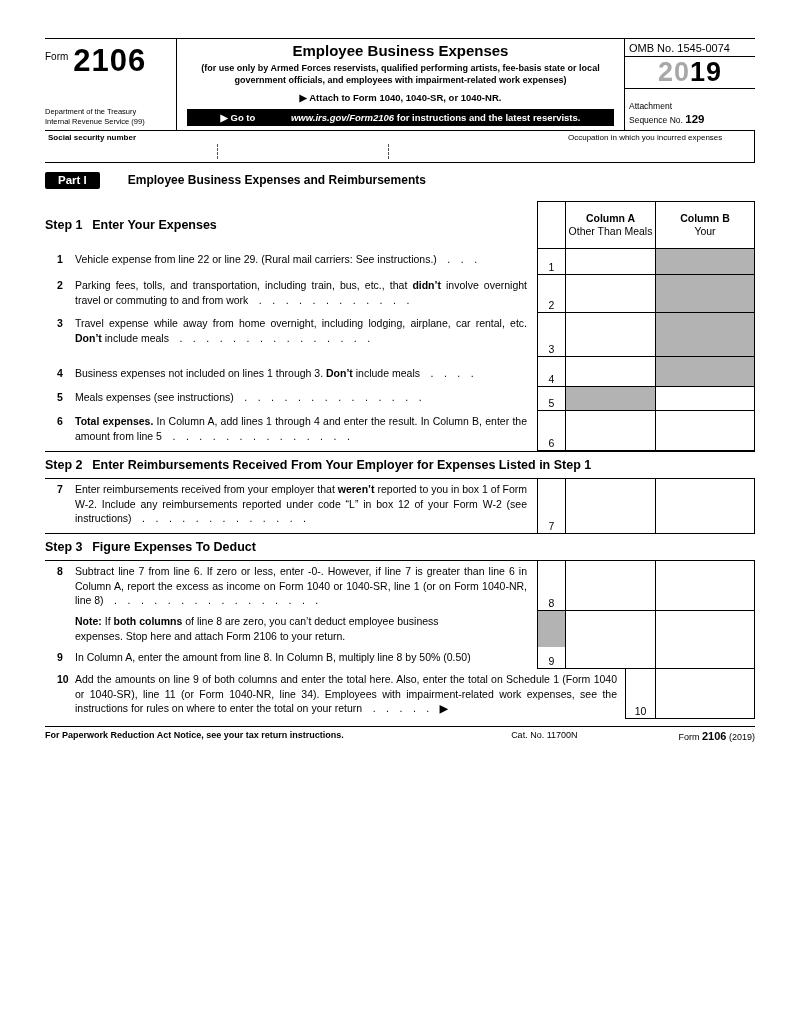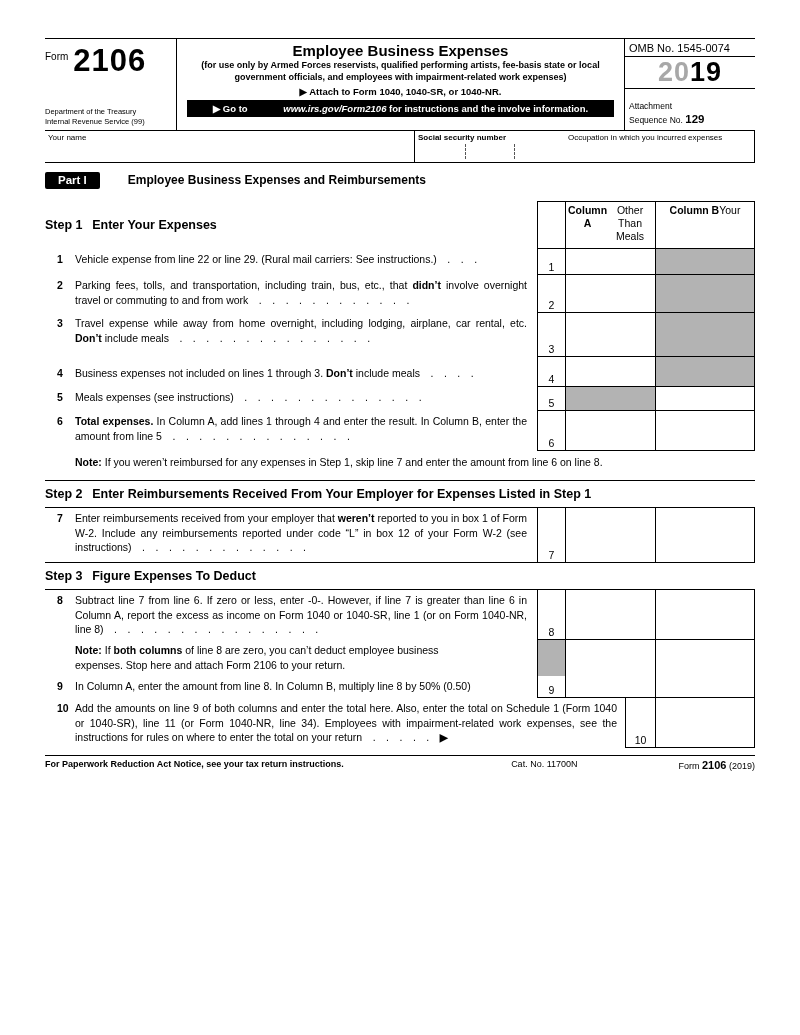--- a/index.html
+++ b/index.html
@@ -7,21 +7,21 @@
   .page { width: 800px; height: 1035px; background: #fff; padding: 38px 45px 0 45px; overflow: hidden; }
 
   
   .hdr { display: flex; border-top: 1px solid #000; border-bottom: 1px solid #000; }
   .hdr-left { width: 132px; border-right: 1px solid #000; display: flex; flex-direction: column; justify-content: space-between; padding: 2px 4px 3px 0; }
   .form-no-row { display: flex; align-items: flex-start; gap: 5px; }
   .form-word { font-size: 10px; padding-top: 10px; }
   .form-number { font-size: 31px; font-weight: bold; letter-spacing: 1px; line-height: 1; padding-top: 4px; }
   .dept { font-size: 7.5px; line-height: 1.3; }
 
-  .hdr-center { flex: 1; border-right: 1px solid #000; text-align: center; padding: 3px 10px 4px; display: flex; flex-direction: column; }
+  .hdr-center { flex: 1; border-right: 1px solid #000; text-align: center; padding: 3px 10px 4px; display: flex; flex-direction: column; justify-content: space-between; }
   .hdr-title { font-size: 15px; font-weight: bold; }
   .hdr-sub { font-size: 9px; font-weight: bold; line-height: 1.3; margin-top: 1px; }
   .attach { font-size: 9.5px; font-weight: bold; margin-top: 3px; }
   .blackbar { background: #000; color: #fff; font-size: 9.5px; font-weight: bold; padding: 3px 2px; margin-top: 3px; }
   .blackbar i { font-style: italic; margin-left: 33px; }
 
   .hdr-right { width: 130px; display: flex; flex-direction: column; }
   .omb { font-size: 11px; padding: 3px 4px 2px; border-bottom: 1px solid #000; }
   .yr { flex: 1; display: flex; align-items: center; justify-content: center; font-size: 27px; font-weight: bold; letter-spacing: 1px; }
   .yr-gray { color: #a8a8a8; }
@@ -39,21 +39,21 @@
 
   
   .partbar { display: flex; align-items: center; gap: 28px; margin-top: 9px; }
   .part-chip { background: #000; color: #fff; font-weight: bold; font-size: 11.5px; padding: 2px 13px 3px; border-radius: 2px; }
   .part-title { font-weight: bold; font-size: 12px; }
 
   
   .s1-head { display: flex; margin-top: 12px; }
   .s1-title { flex: 1; display: flex; align-items: center; font-weight: bold; font-size: 12.5px; }
   .colheads { display: flex; border-top: 1px solid #000; border-bottom: 1px solid #000; height: 48px; }
-  .ch-cell { border-left: 1px solid #000; display: flex; justify-content: center; text-align: center; font-size: 10.5px; line-height: 1.25; padding: 2px; }
+  .ch-cell { border-left: 1px solid #000; display: flex; flex-direction: column; justify-content: center; text-align: center; font-size: 10.5px; line-height: 1.25; padding: 2px; }
   .ch-lb { width: 28px; }
   .ch-a { width: 90px; }
   .ch-b { width: 100px; border-right: 1px solid #000; }
   .ch-title { font-weight: bold; }
 
   
   .line-row { display: flex; align-items: stretch; }
   .desc { flex: 1; display: flex; padding: 3px 4px 3px 2px; font-size: 10.5px; line-height: 1.4; }
   .lnum { width: 28px; flex: none; font-weight: bold; padding-left: 10px; }
   .ltext { flex: 1; text-align: justify; padding-right: 6px; }
@@ -100,39 +100,36 @@
       </div>
       <div class="dept">
         <div>Department of the Treasury</div>
         <div>Internal Revenue Service (99)</div>
       </div>
     </div>
     <div class="hdr-center">
       <div class="hdr-title">Employee Business Expenses</div>
       <div class="hdr-sub">(for use only by Armed Forces reservists, qualified performing artists, fee-basis state or local government officials, and employees with impairment-related work expenses)</div>
       <div class="attach">▶ Attach to Form 1040, 1040-SR, or 1040-NR.</div>
-      <div class="blackbar"><span>▶ Go to </span><i>www.irs.gov/Form2106</i><span> for instructions and the involve information.</span></div>
+      <div class="blackbar"><span>▶ Go to </span><i>www.irs.gov/Form2106</i><span> for instructions and the latest reservists.</span></div>
     </div>
     <div class="hdr-right">
       <div class="omb">OMB No. 1545-0074</div>
       <div class="yr">
         <span class="yr-gray">20</span>
           <span>19</span>
       </div>
       <div class="att">
         <div>Attachment</div>
         <div><span>Sequence No.</span> <span class="seqno">129</span></div>
       </div>
     </div>
   </div>
 
   <div class="id-row">
-    <div class="id-cell id-name">
-      <span>Your name</span>
-    </div>
     <div class="id-cell id-ssn">
       <span>Social security number</span>
       <span class="ssn-dash d1"></span>
       <span class="ssn-dash d2"></span>
     </div>
     <div class="id-cell id-occ">
       <span>Occupation in which you incurred expenses</span>
     </div>
   </div>
 
@@ -204,21 +201,20 @@
   <div class="line-row mh40">
     <div class="desc">
         <span class="lnum">6</span>
         <span class="ltext"><b>Total expenses.</b><span> In Column A, add lines 1 through 4 and enter the result. In Column B, enter the amount from line 5 . . . . . . . . . . . . . .</span></span>
       </div>
     <div class="cell c-lb bb">6</div>
     <div class="cell c-a bb"></div>
     <div class="cell c-b bb"></div>
   </div>
 
-  <div class="note-row"><b>Note:</b><span> If you weren’t reimbursed for any expenses in Step 1, skip line 7 and enter the amount from line 6 on line 8.</span></div>
 
   <div class="step-heading rule-top rule-bottom">Step 2  Enter Reimbursements Received From Your Employer for Expenses Listed in Step 1</div>
 
   <div class="l7wrap">
     <div class="line-row mh54">
       <div class="desc">
           <span class="lnum">7</span>
           <span class="ltext"><span>Enter reimbursements received from your employer that </span><b>weren’t</b><span> reported to you in box 1 of Form W-2. Include any reimbursements reported under code “L” in box 12 of your Form W-2 (see instructions) . . . . . . . . . . . . .</span></span>
         </div>
       <div class="cell c-lb">7</div>

